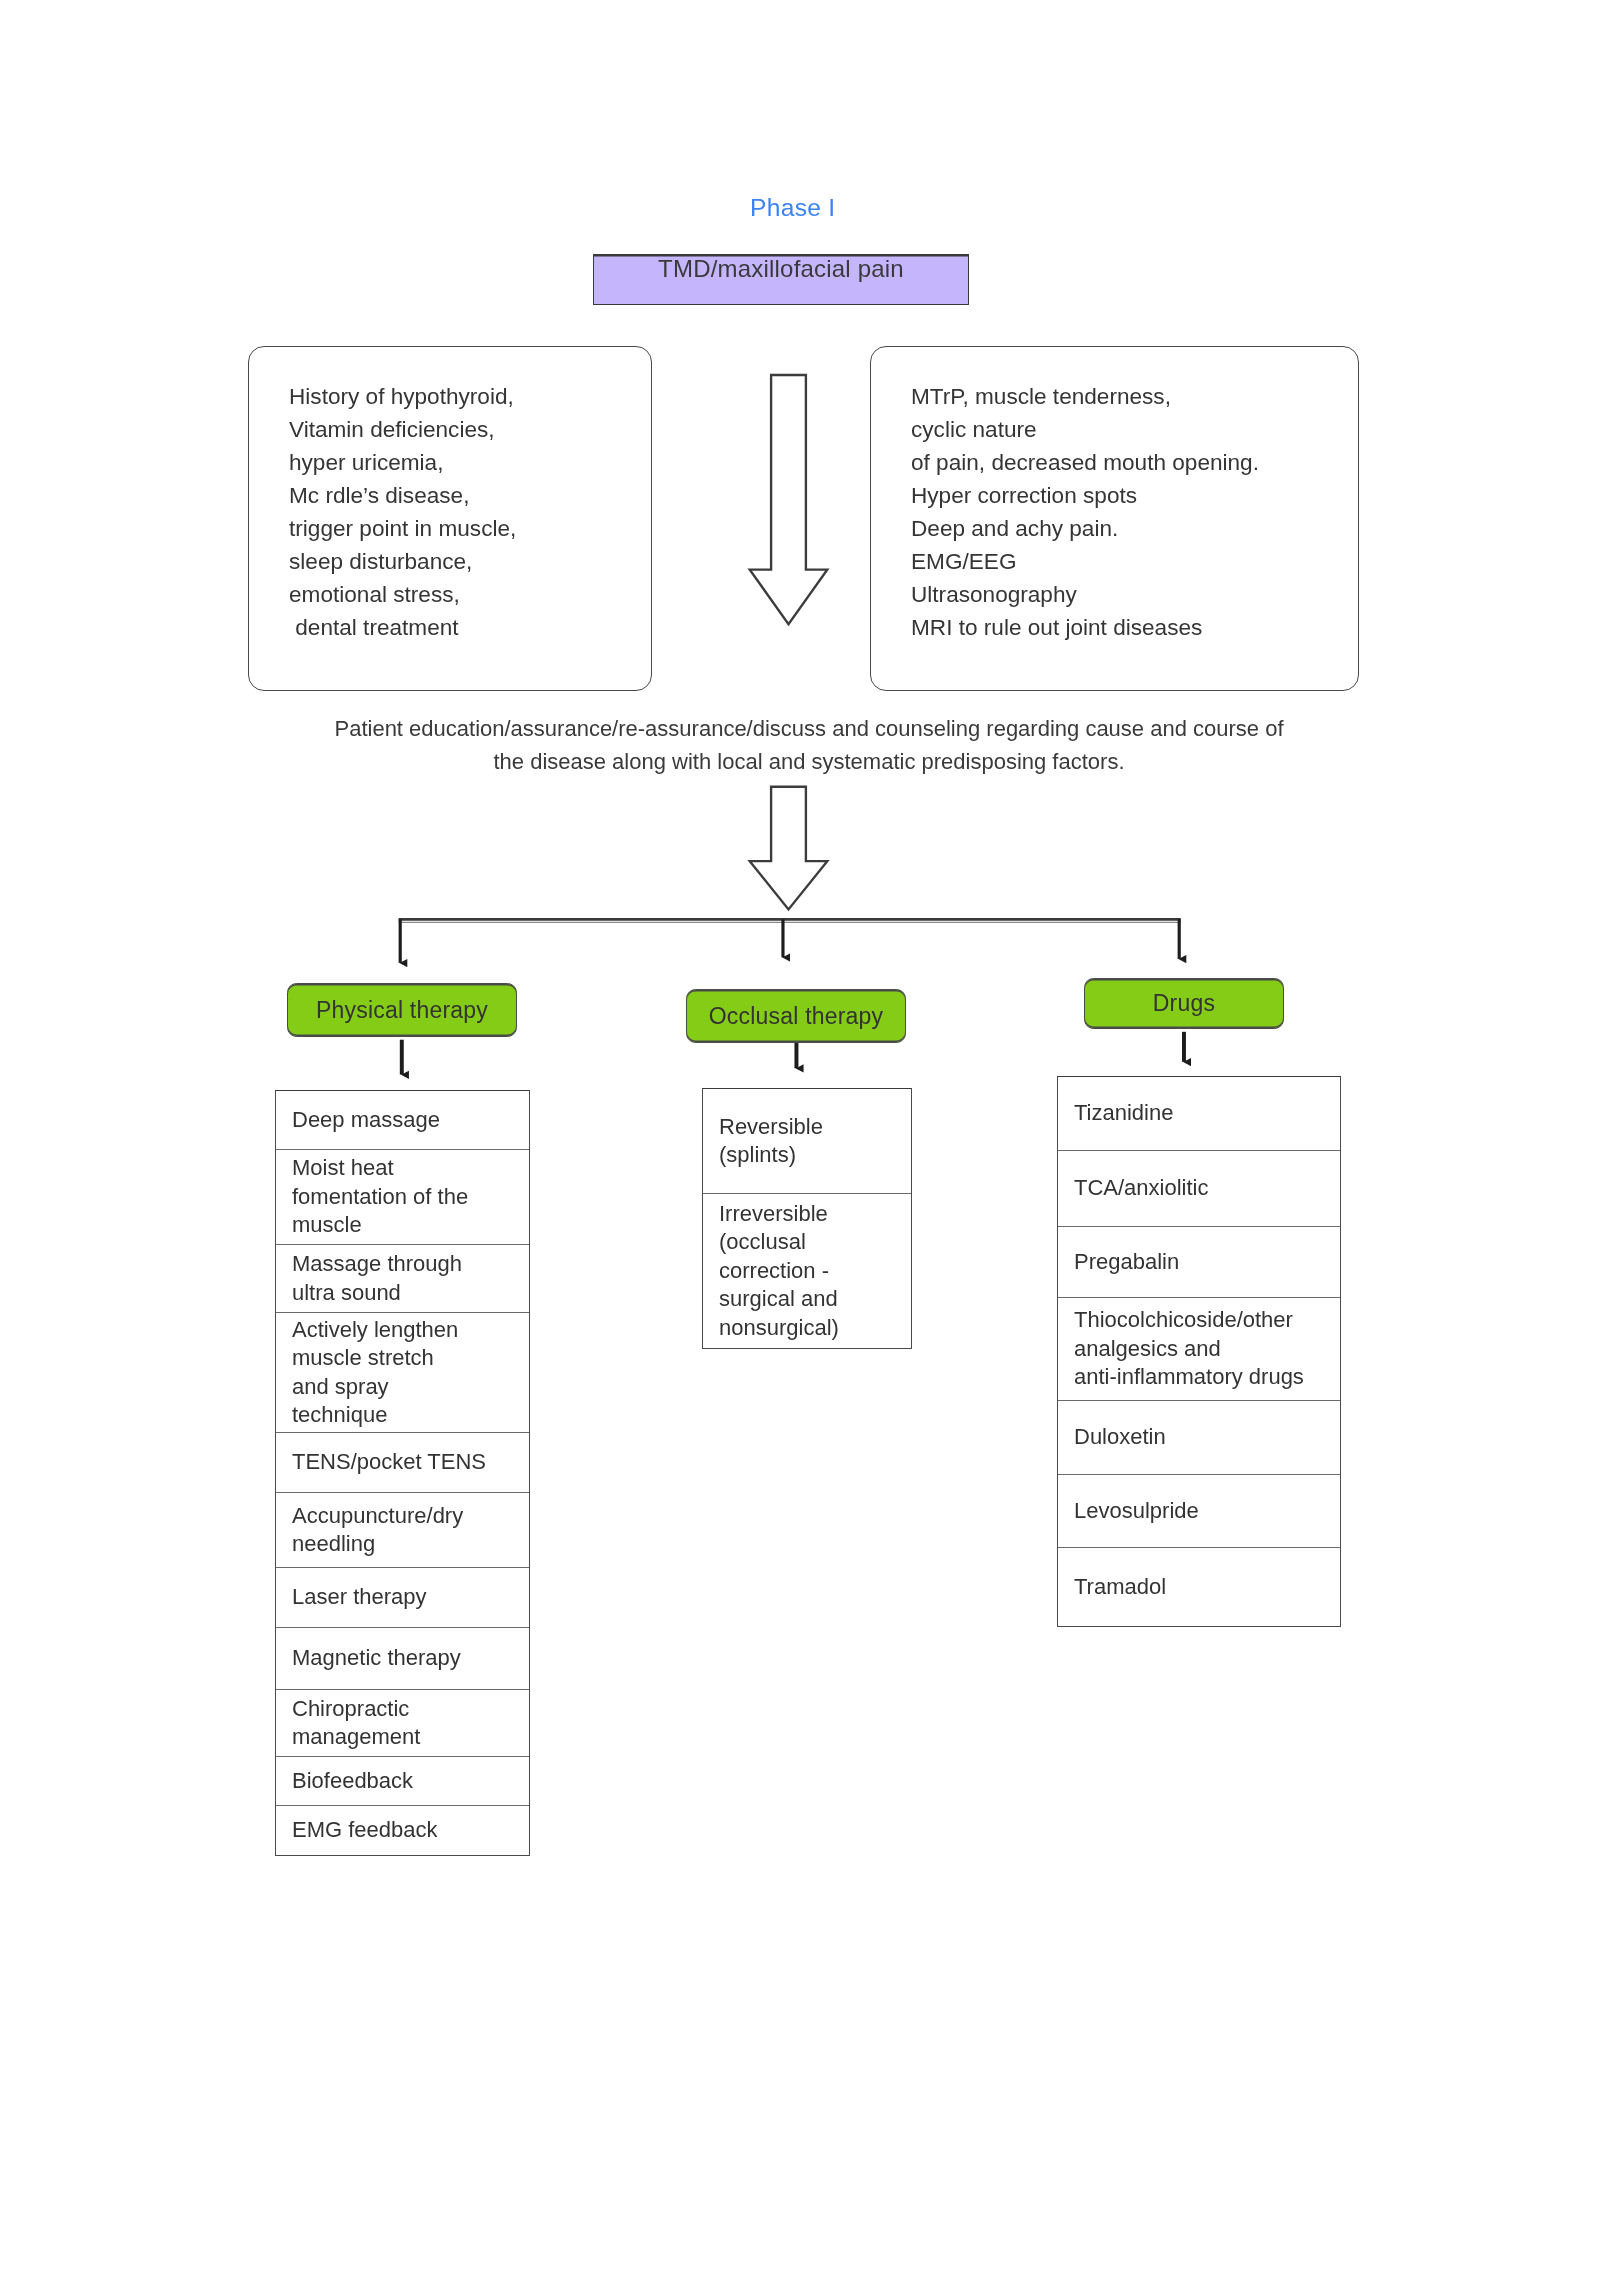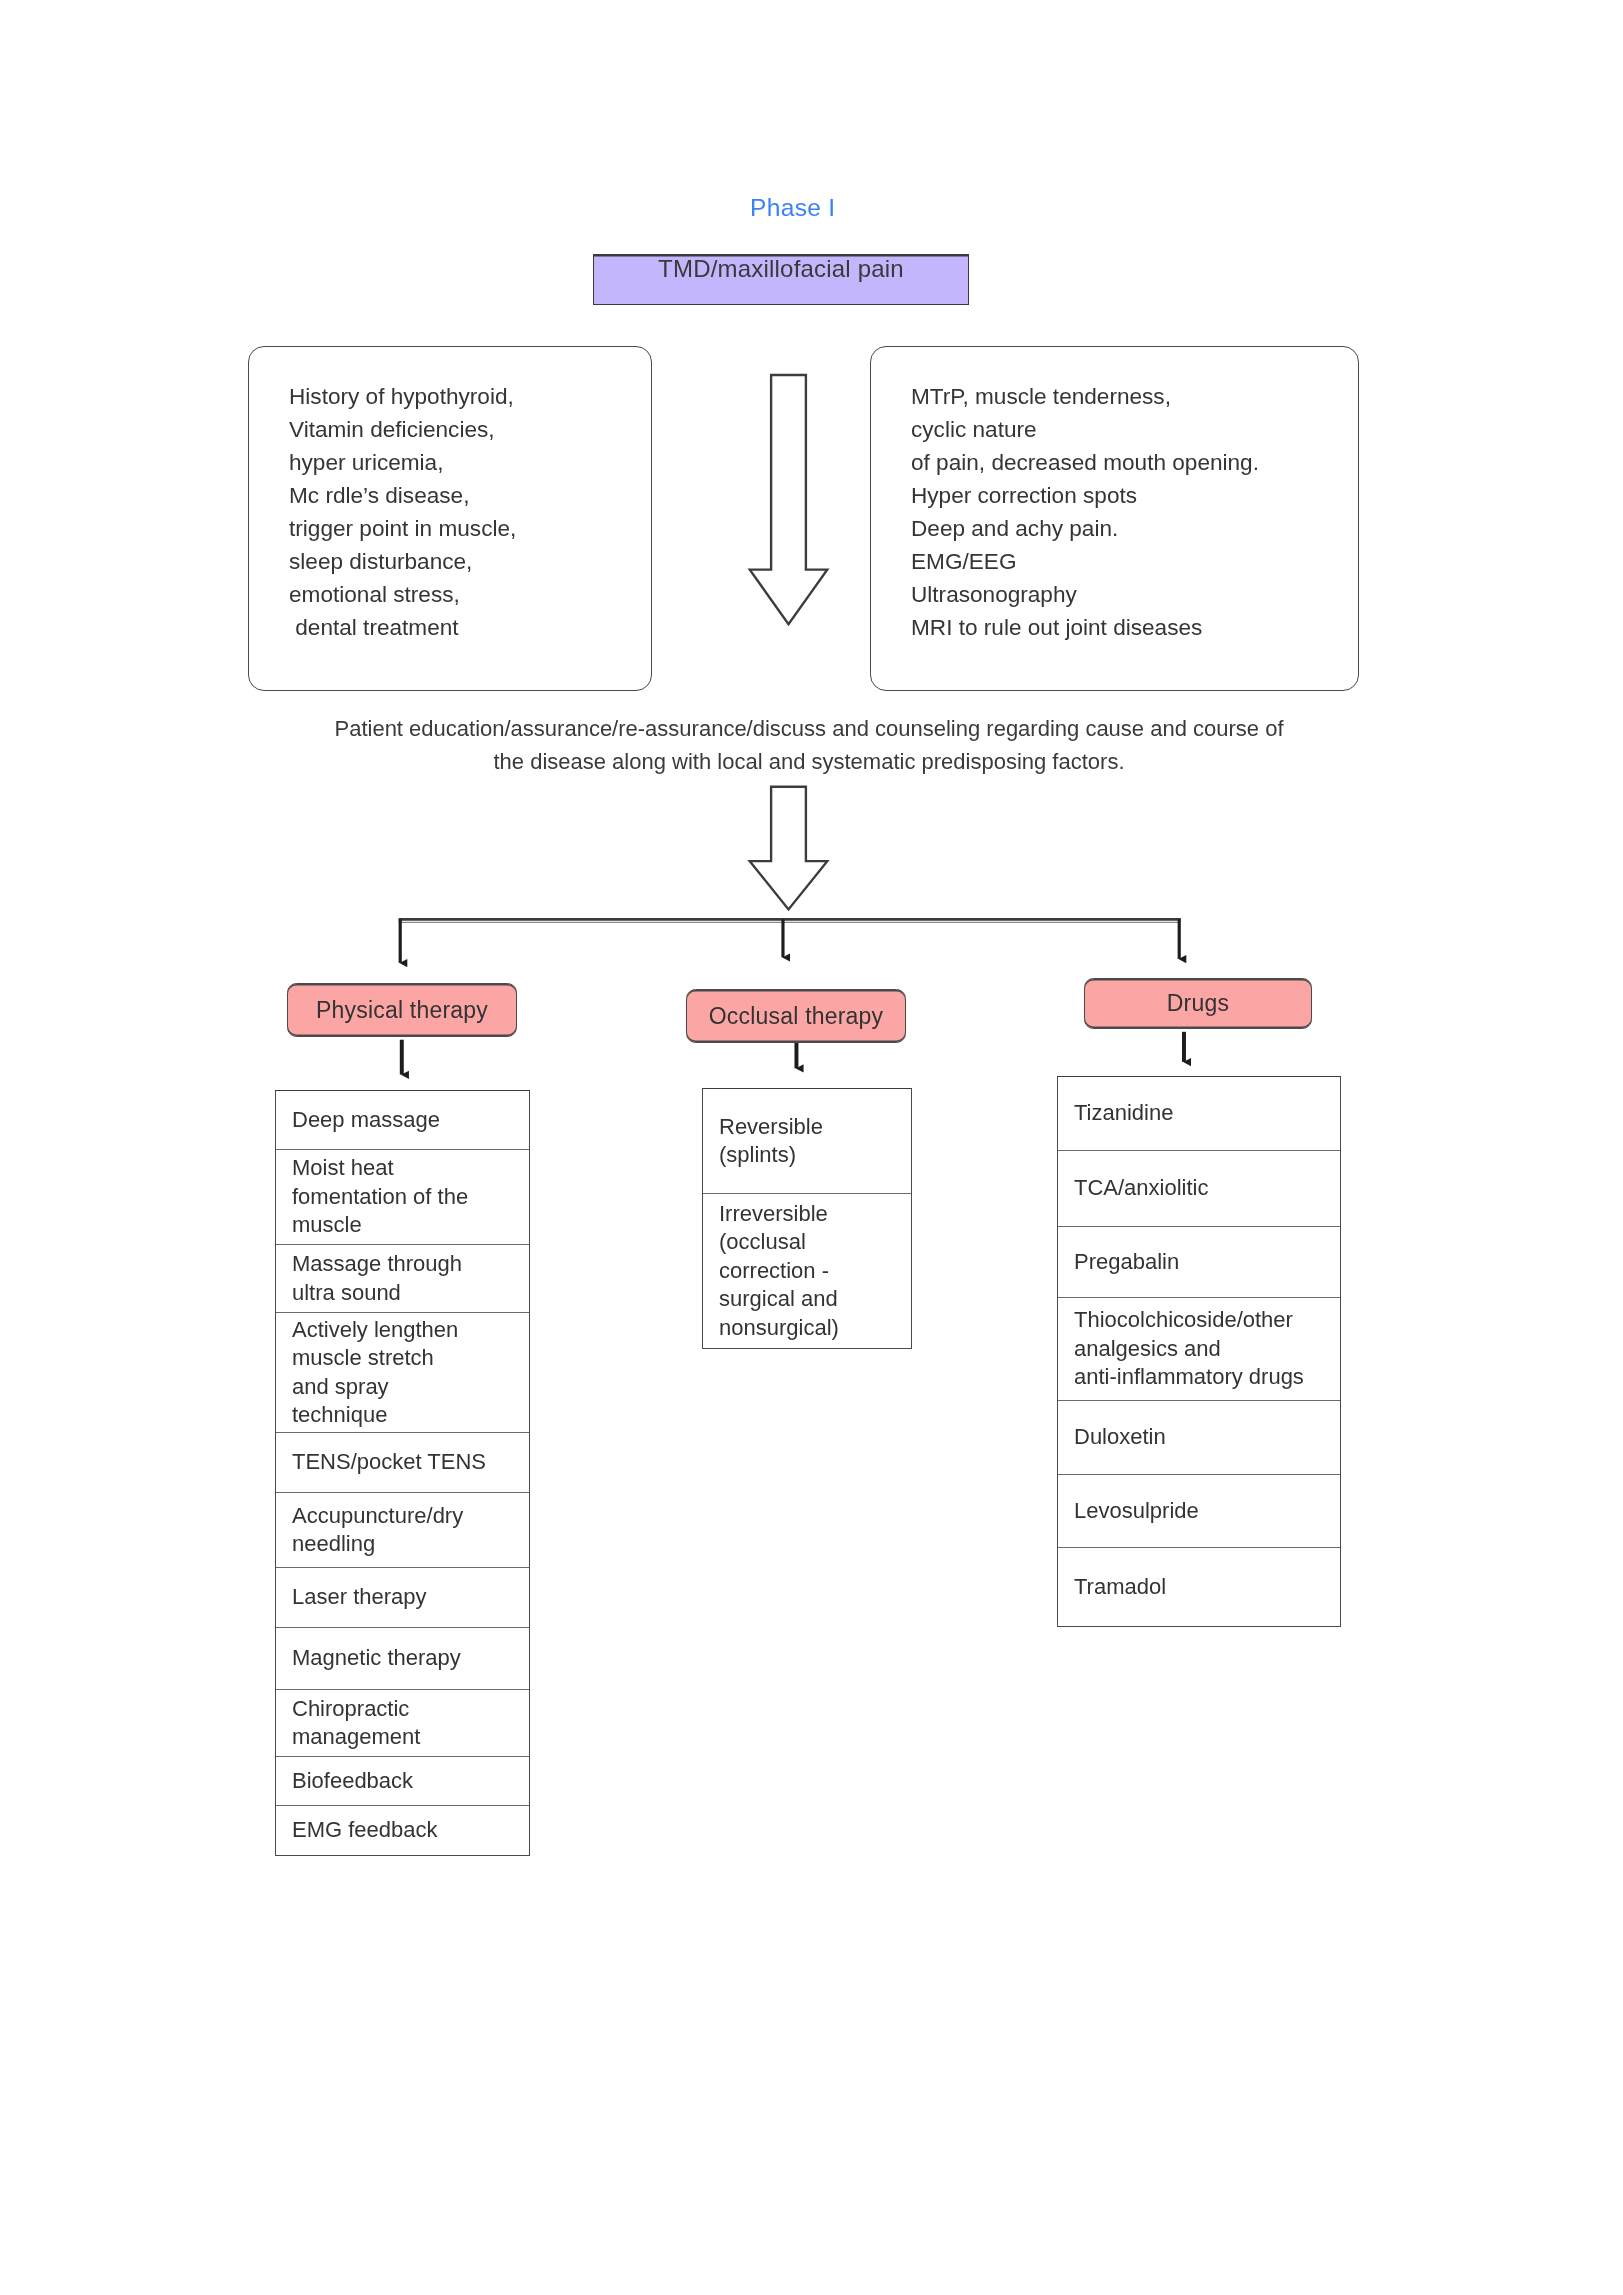--- a/index.html
+++ b/index.html
@@ -94,35 +94,35 @@
     top: 0;
     width: 1623px;
     height: 2295px;
     pointer-events: none;
   }
 
   
   .pill {
     border: 1.6px solid #4a4a4a;
     border-radius: 9.5px;
-    background: #fca5a5;
+    background: #84cc16;
     box-shadow: inset 0 1.6px 0 0 #4a4a4a, inset 0 -1.6px 0 0 #4a4a4a;
     box-sizing: border-box;
     display: flex;
     align-items: center;
     justify-content: center;
   }
   .pill span {
     font-size: 23px;
     color: #333;
     letter-spacing: 0.2px;
   }
   .pill-physical { left: 287px;  top: 983px; width: 230px; height: 54px; }
   .pill-occlusal { left: 686px;  top: 977px; width: 220px; height: 54px; margin-top: 12px; }
-  .pill-drugs    { left: 1084px; top: 978px; width: 228px; height: 51px; }
+  .pill-drugs    { left: 1084px; top: 978px; width: 200px; height: 51px; }
 
   
   .stack {
     border: 1.6px solid #4a4a4a;
     border-top: 1.6px solid #3b3b3b;
     background: #fff;
     box-sizing: border-box;
   }
   .stack-row {
     border-bottom: 1.6px solid #6a6a6a;

